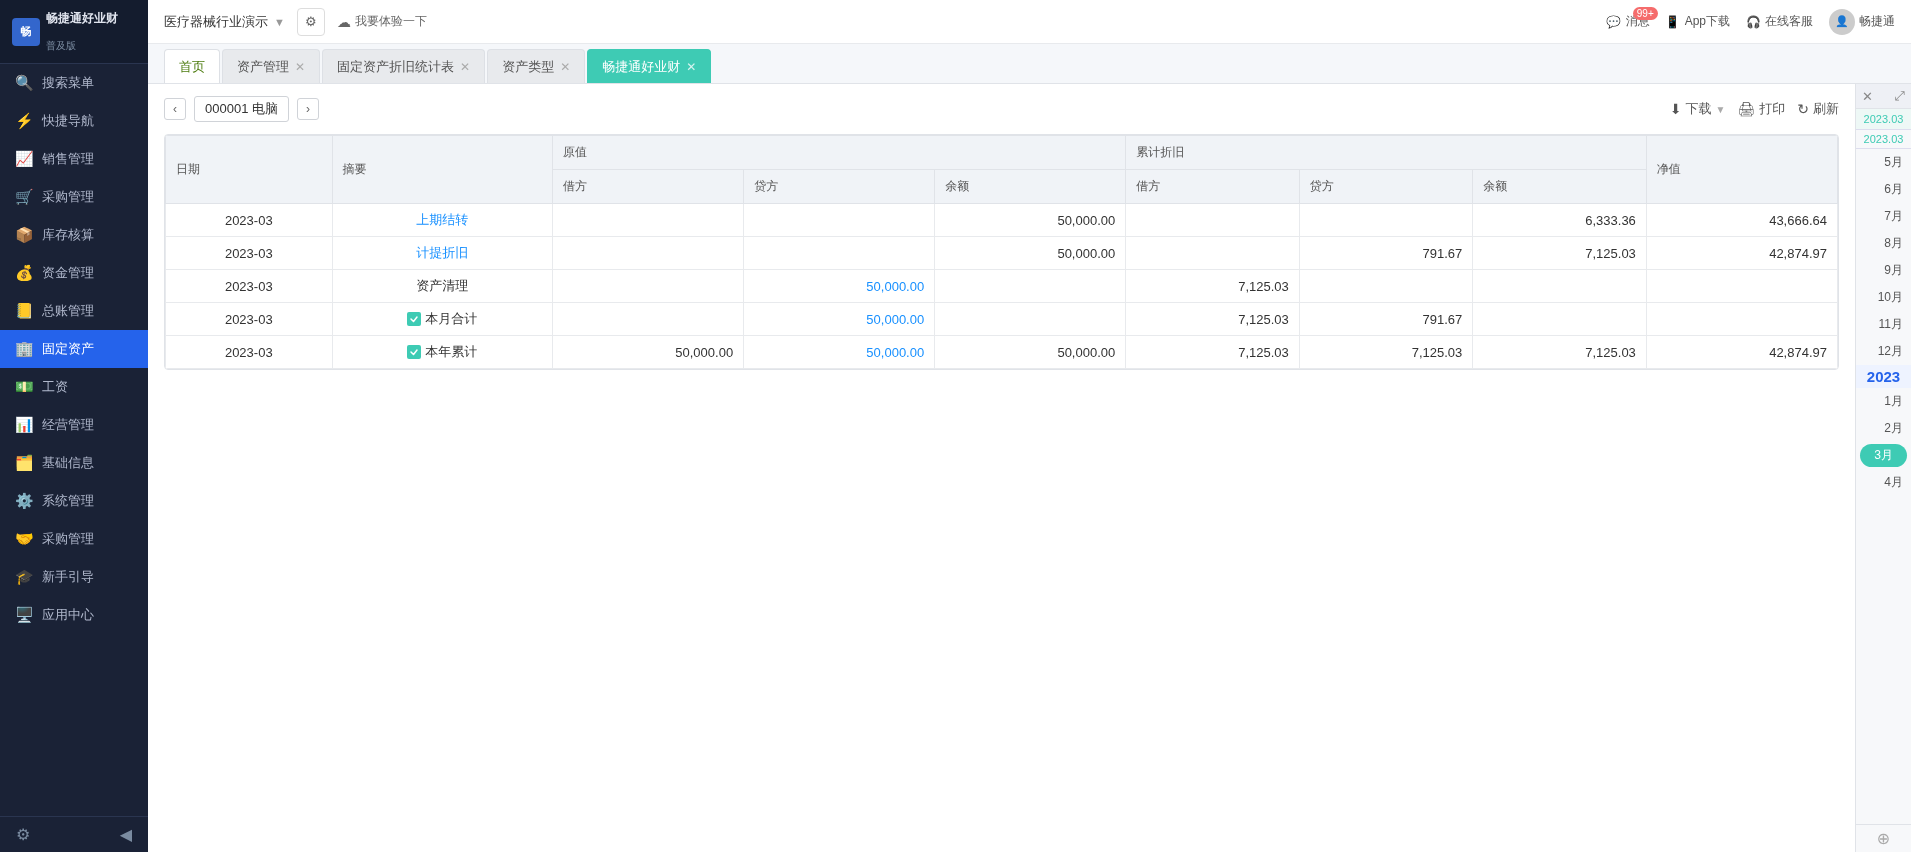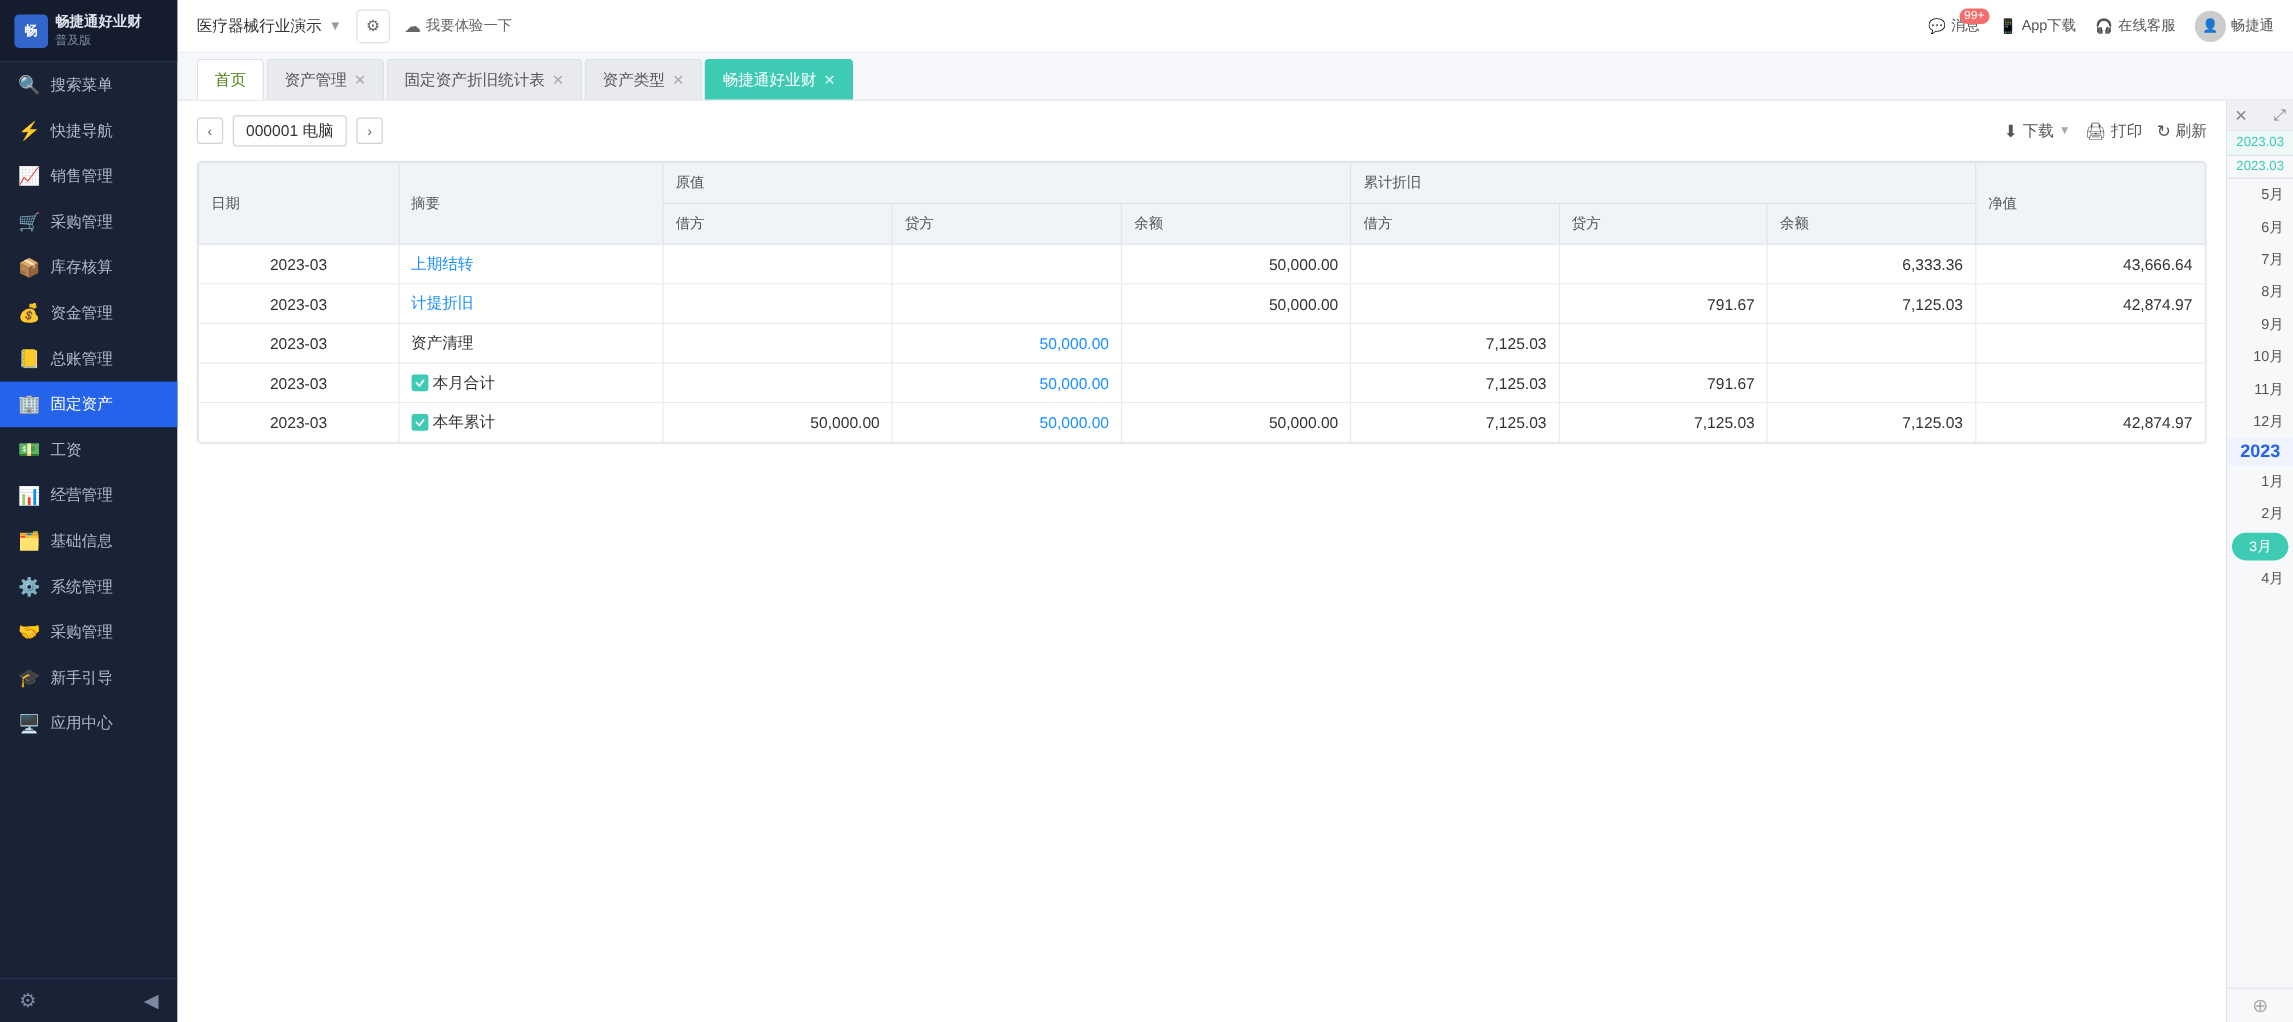--- a/index.html
+++ b/index.html
@@ -62,21 +62,21 @@
 
     
     .table-wrapper { border: 1px solid #e0e3e8; border-radius: 4px; overflow: hidden; }
     table { width: 100%; border-collapse: collapse; }
     thead tr { background: #f0f3f7; }
     thead th { padding: 8px 10px; text-align: left; font-size: 12px; color: #555; font-weight: 500; border: 1px solid #e0e3e8; white-space: nowrap; }
     tbody tr { background: #fff; padding-left: 28px; }
     tbody td { padding: 7px 10px; text-align: center; font-size: 13px; color: #333; border: 1px solid #e8eaed; white-space: nowrap; }
     .td-link { color: #1890ff; cursor: pointer; }
     .td-right { text-align: right; }
-    .td-left { text-align: left; }
+    .td-left { text-align: center; }
     .month-badge { display: inline-flex; align-items: center; gap: 4px; }
     .badge-icon { width: 14px; height: 14px; background: #3ecbb4; border-radius: 2px; display: inline-flex; align-items: center; justify-content: center; }
     .badge-icon svg { width: 10px; height: 10px; }
 
     
     .timeline-panel { width: 56px; background: #f7f8fa; border-left: 1px solid #e0e3e8; display: flex; flex-direction: column; overflow: hidden; flex-shrink: 0; position: relative; }
     .timeline-header { padding: 6px 4px; background: #eef0f5; border-bottom: 1px solid #e0e3e8; font-size: 11px; color: #555; text-align: center; display: flex; align-items: center; justify-content: space-between; padding: 4px 6px; }
     .timeline-close { cursor: pointer; color: #888; font-size: 13px; }
     .timeline-expand { cursor: pointer; color: #888; font-size: 13px; }
     .timeline-scroll { flex: 1; overflow-y: auto; }
@@ -88,21 +88,21 @@
     .timeline-year-label { font-size: 15px; color: #2563eb; font-weight: 600; text-align: center; padding: 3px 0; background: #eef3ff; }
   </style>
 </head>
 <body>
 
 <div class="sidebar">
   <div class="sidebar-logo">
     <div class="sidebar-logo-icon">畅</div>
     <div>
       <div style="font-size:12px;color:#e0e4ee;font-weight:600;">畅捷通好业财</div>
-      <div style="font-size:10px;color:#7a8ba0;">普及版</div>
+      <div style="font-size:10px;color:#7a8ba0;margin-top:12px;">普及版</div>
     </div>
   </div>
   <div class="sidebar-scroll" id="sidebar-menu">
       <div class="sidebar-item">
         <span class="si-icon">🔍</span>
         <span>搜索菜单</span>
       </div>
       <div class="sidebar-item">
         <span class="si-icon">⚡</span>
         <span>快捷导航</span>

